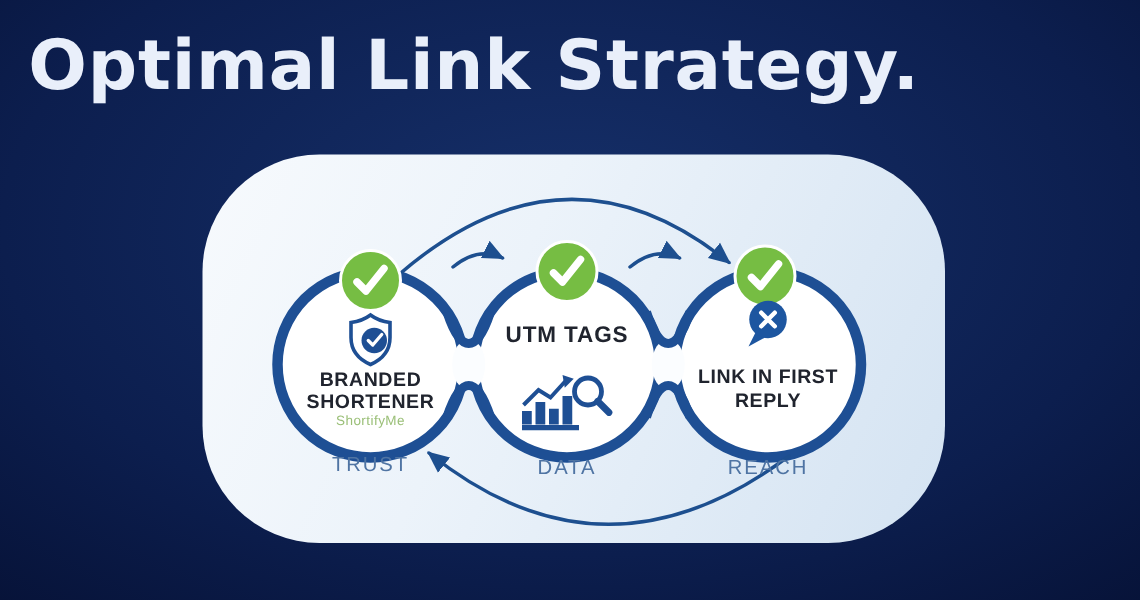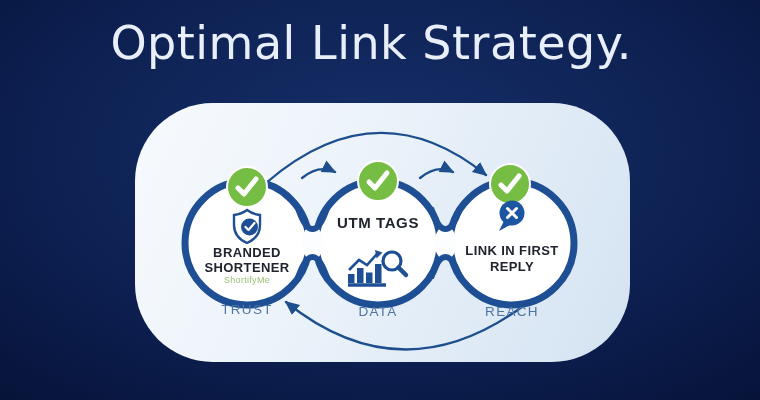--- a/index.html
+++ b/index.html
@@ -4,23 +4,23 @@
 <style>
   html,body{margin:0;padding:0;}
   body{
     width:760px;height:400px;overflow:hidden;position:relative;
     background:
       radial-gradient(ellipse 900px 520px at 50% 38%, #16306a 0%, #0c1e4e 42%, #050f31 72%, #02081f 100%);
     font-family:"Liberation Sans", sans-serif;
   }
   .title{
     position:absolute;top:16px;left:0;width:632px;
-    text-align:right;
+    text-align:center;
     font-family:"DejaVu Sans","Liberation Sans",sans-serif;
-    font-weight:400;
+    font-weight:700;
     font-size:46px;
     letter-spacing:.5px;
     color:var(--title-color,#e9effa);
   }
   .card{
     position:absolute;left:135px;top:103px;width:495px;height:259px;
     border-radius:78px;
     background:linear-gradient(115deg,#f7fafd 0%, #ecf3fa 40%, #d4e3f2 100%);
   }
   .card svg{display:block;width:495px;height:259px;}

